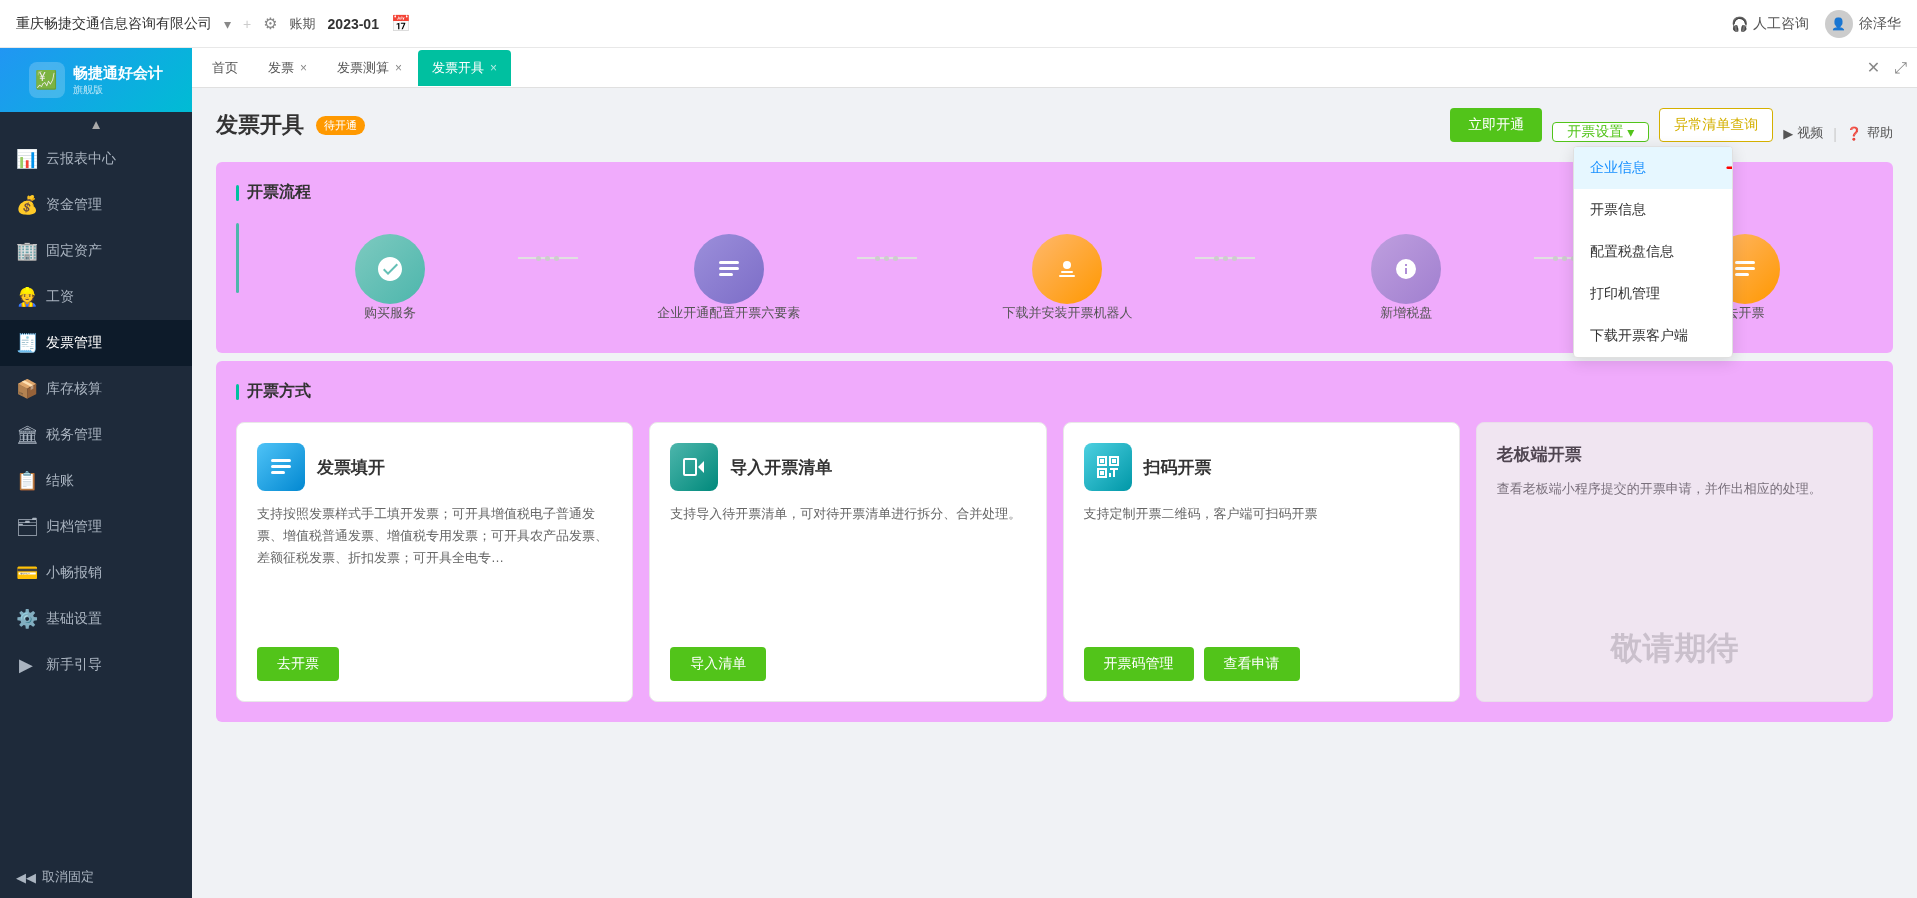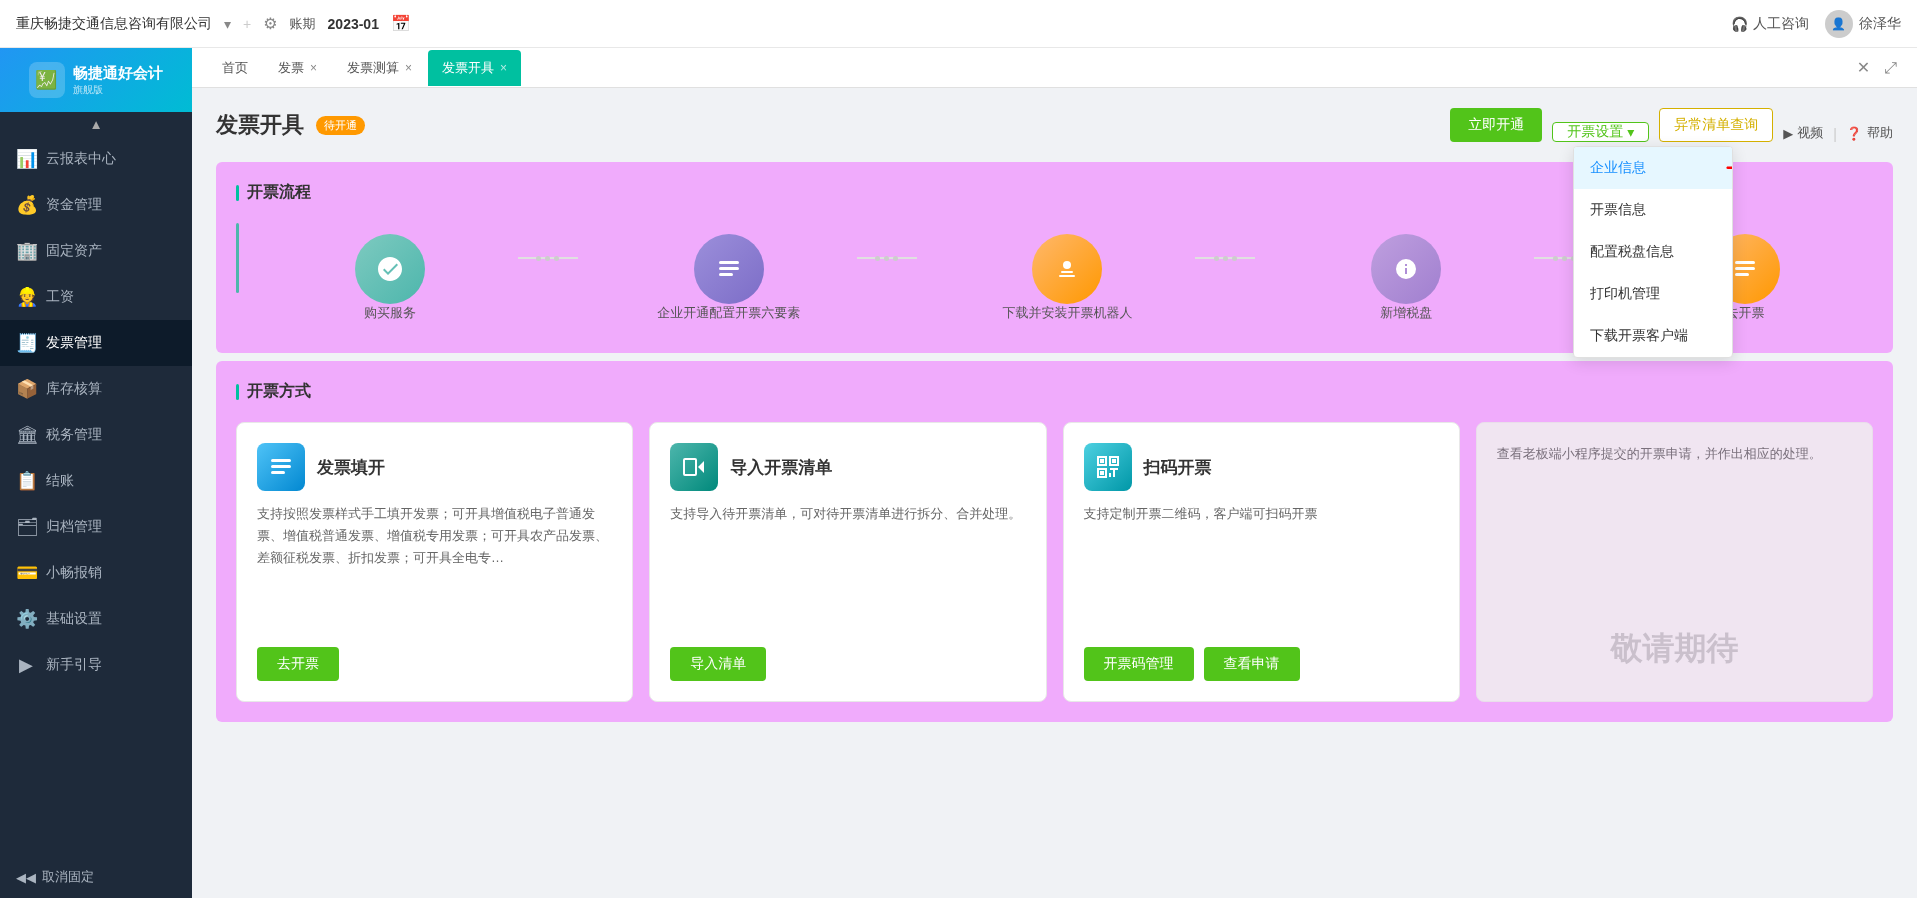--- a/index.html
+++ b/index.html
@@ -76,21 +76,21 @@
     
     .content-area { flex: 1; display: flex; flex-direction: column; overflow: hidden; background: #f0f2f5; }
 
     
     .tab-bar {
       background: #fff;
       border-bottom: 1px solid #e0e0e0;
       display: flex;
       align-items: center;
       height: 40px;
-      padding: 0 16px;
+      padding: 0 6px;
       gap: 2px;
       flex-shrink: 0;
     }
     .tab-item {
       display: flex;
       align-items: center;
       gap: 6px;
       padding: 0 14px;
       height: 36px;
       border-radius: 4px 4px 0 0;
@@ -507,20 +507,23 @@
               <span class="billing-card-title">扫码开票</span>
             </div>
             <div class="billing-card-desc">支持定制开票二维码，客户端可扫码开票</div>
             <div style="display:flex;gap:10px;">
               <button class="btn-green-solid">开票码管理</button>
               <button class="btn-green-solid">查看申请</button>
             </div>
           </div>
 
           <div class="billing-card disabled" style="position:relative;overflow:hidden;">
+            <div class="billing-card-header">
+              <span class="billing-card-title">老板端开票</span>
+            </div>
             <div class="billing-card-desc">查看老板端小程序提交的开票申请，并作出相应的处理。</div>
             <div class="overlay-text" style="font-size:32px;font-weight:700;color:rgba(0,0,0,0.18);position:absolute;bottom:30px;left:0;right:0;text-align:center;">敬请期待</div>
           </div>
 
         </div>
       </div>
 
     </div>
   </div>
 </div>

